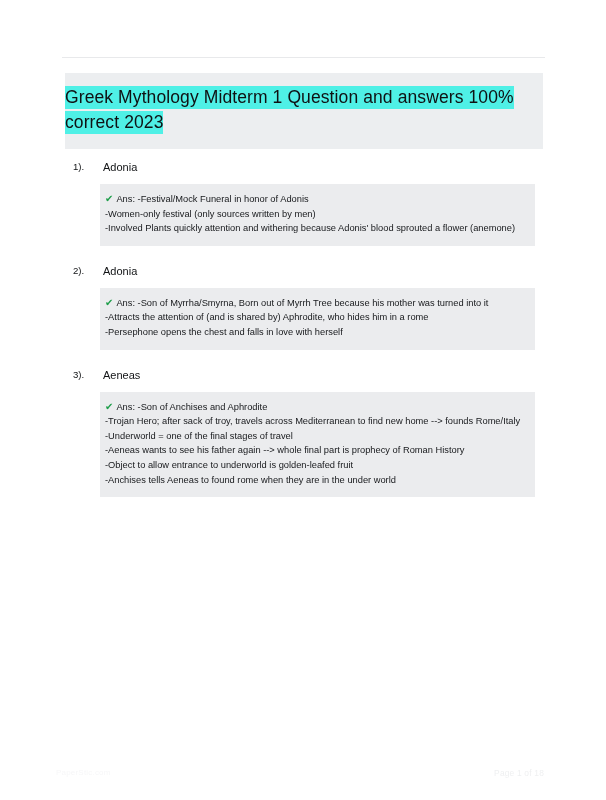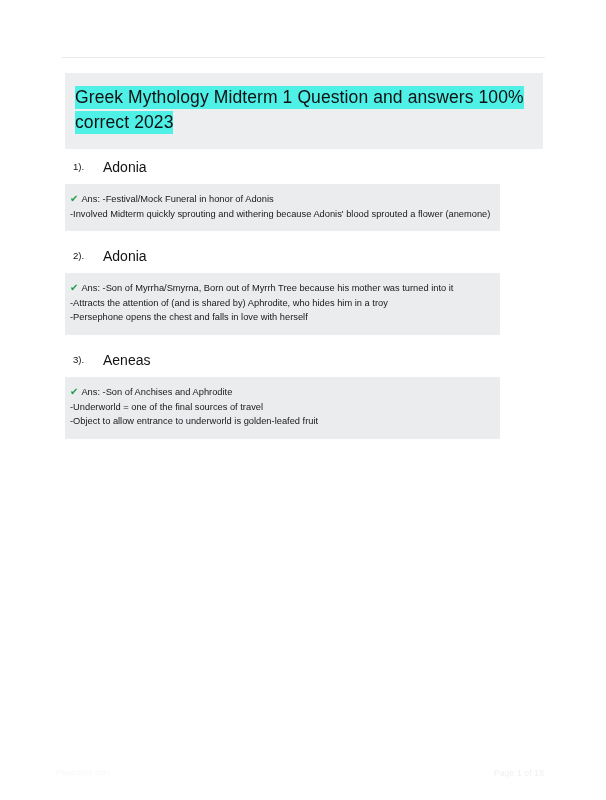--- a/index.html
+++ b/index.html
@@ -35,21 +35,21 @@
     background: #e8e9eb;
   }
 
   
   .title-block {
     position: absolute;
     left: 65px;
     top: 73px;
     width: 478px;
     background: #eceef0;
-    padding: 12px 10px 14px 10px;
+    padding: 12px 10px 14px 0;
     box-sizing: border-box;
   }
   .title-text {
     font-size: 17.5px;
     line-height: 25px;
     color: #0f1113;
     font-weight: 400;
     letter-spacing: 0.1px;
   }
   .title-text .hl {
@@ -82,27 +82,27 @@
     top: 0;
     width: 26px;
     font-size: 9.6px;
     line-height: 18px;
     color: #111315;
   }
   .q-text {
     position: absolute;
     left: 103px;
     top: 0;
-    font-size: 14px;
+    font-size: 11px;
     line-height: 18px;
     color: #111315;
   }
 
   .answer-box {
-    margin: 6px 0 0 65px;
+    margin: 6px 0 0 100px;
     width: 435px;
     background: #ebecee;
     padding: 8px 9px 10px 5px;
     box-sizing: border-box;
   }
   .answer-line {
     font-size: 9.3px;
     line-height: 14.6px;
     color: #17191c;
     margin: 0;
@@ -161,43 +161,47 @@
   </div>
 
   <div class="qa-list">
       <div class="qa-item">
         <div class="q-line">
           <span class="q-num">1).</span>
           <span class="q-text">Adonia</span>
         </div>
         <div class="answer-box">
           <div class="answer-line first"><span class="check-icon">✔</span><span>Ans: -Festival/Mock Funeral in honor of Adonis</span></div>
-          <div class="answer-line">-Involved Midterm quickly sprouting and withering because Adonis' blood sprouted a flower (anemone)</div>
+          <div class="answer-line">-Women-only festival (only sources written by men)</div>
+          <div class="answer-line">-Involved Plants quickly attention and withering because Adonis' blood sprouted a flower (anemone)</div>
         </div>
       </div>
       <div class="qa-item">
         <div class="q-line">
           <span class="q-num">2).</span>
           <span class="q-text">Adonia</span>
         </div>
         <div class="answer-box">
           <div class="answer-line first"><span class="check-icon">✔</span><span>Ans: -Son of Myrrha/Smyrna, Born out of Myrrh Tree because his mother was turned into it</span></div>
-          <div class="answer-line">-Attracts the attention of (and is shared by) Aphrodite, who hides him in a troy</div>
+          <div class="answer-line">-Attracts the attention of (and is shared by) Aphrodite, who hides him in a rome</div>
           <div class="answer-line">-Persephone opens the chest and falls in love with herself</div>
         </div>
       </div>
       <div class="qa-item">
         <div class="q-line">
           <span class="q-num">3).</span>
           <span class="q-text">Aeneas</span>
         </div>
         <div class="answer-box">
           <div class="answer-line first"><span class="check-icon">✔</span><span>Ans: -Son of Anchises and Aphrodite</span></div>
-          <div class="answer-line">-Underworld = one of the final sources of travel</div>
+          <div class="answer-line">-Trojan Hero; after sack of troy, travels across Mediterranean to find new home --&gt; founds Rome/Italy</div>
+          <div class="answer-line">-Underworld = one of the final stages of travel</div>
+          <div class="answer-line">-Aeneas wants to see his father again --&gt; whole final part is prophecy of Roman History</div>
           <div class="answer-line">-Object to allow entrance to underworld is golden-leafed fruit</div>
+          <div class="answer-line">-Anchises tells Aeneas to found rome when they are in the under world</div>
         </div>
       </div>
     </div>
 
   <div class="footer">
     <div class="footer-watermark">PaperStic.com</div>
     <div class="footer-page">Page 1 of 18</div>
   </div>
 
 </div>

